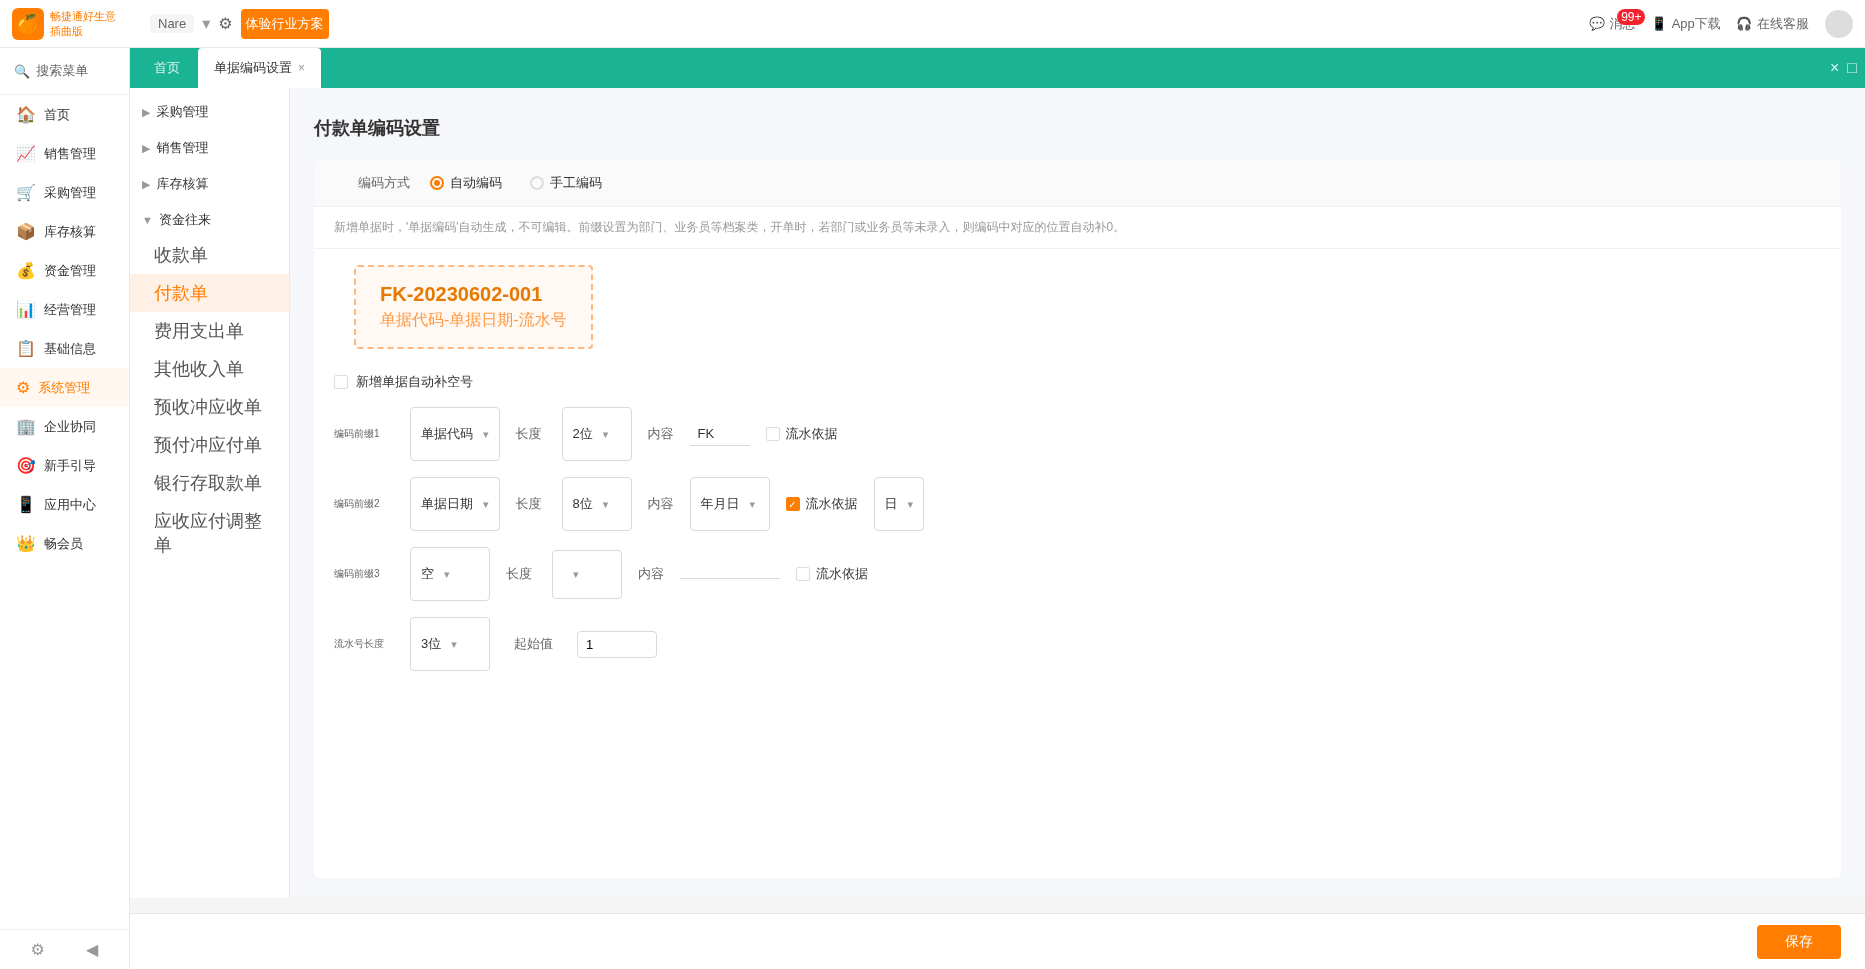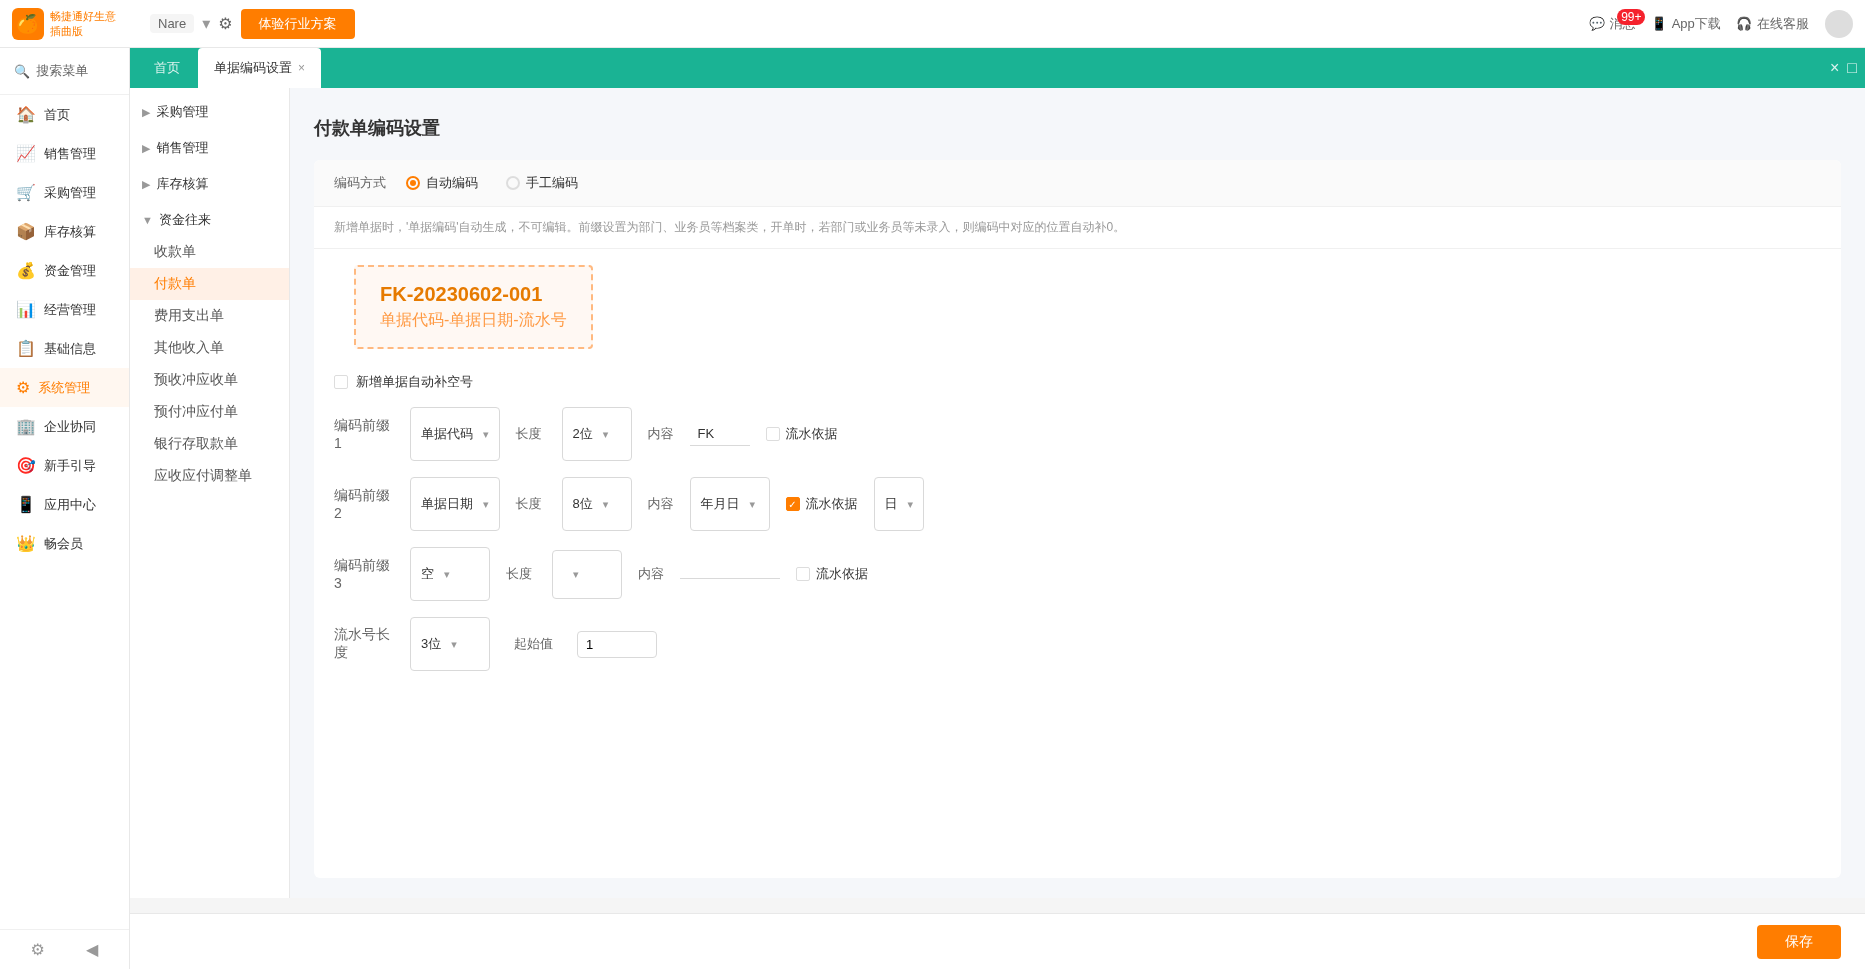--- a/index.html
+++ b/index.html
@@ -59,21 +59,21 @@
     }
     .header-settings {
       color: #666;
       cursor: pointer;
       font-size: 16px;
     }
     .btn-trial {
       background: #ff7d00;
       color: #fff;
       border: none;
-      padding: 6px 18px;
+      padding: 6px 5px;
       border-radius: 4px;
       cursor: pointer;
       font-size: 13px;
     }
     .header-right {
       display: flex;
       align-items: center;
       gap: 16px;
       font-size: 13px;
       color: #666;
@@ -221,21 +221,21 @@
       align-items: center;
       gap: 6px;
       padding: 7px 12px;
       font-size: 13px;
       color: #333;
       cursor: pointer;
     }
     .chevron { font-size: 11px; color: #999; }
     .second-sidebar-item {
       padding: 7px 24px;
-      font-size: 14px;
+      font-size: 18px;
       color: #555;
       cursor: pointer;
     }
     .second-sidebar-item.active { background: #fff0e6; color: #ff7d00; font-weight: 500; }
 
     
     .main-content {
       flex: 1;
       overflow-y: auto;
       padding: 20px 24px;
@@ -265,20 +265,21 @@
       align-items: center;
       gap: 20px;
       padding: 14px 20px;
       border-bottom: 1px solid #f0f0f0;
       background: #fafafa;
       border-radius: 6px 6px 0 0;
     }
     .row-label {
       font-size: 13px;
       color: #666;
+      margin-left: 24px;
     }
     .radio-group {
       display: flex;
       align-items: center;
       gap: 28px;
     }
     .radio-item {
       display: flex;
       align-items: center;
       gap: 6px;
@@ -365,21 +366,21 @@
     .config-section {
       padding: 0 20px 20px;
     }
     .config-row {
       display: flex;
       align-items: center;
       gap: 16px;
       margin-bottom: 16px;
     }
     .config-label {
-      font-size: 14px;
+      font-size: 10px;
       color: #666;
       width: 60px;
       flex-shrink: 0;
     }
     .select-dropdown {
       display: flex;
       align-items: center;
       gap: 6px;
       padding: 17px 10px;
       border: 1px solid #d9d9d9;

